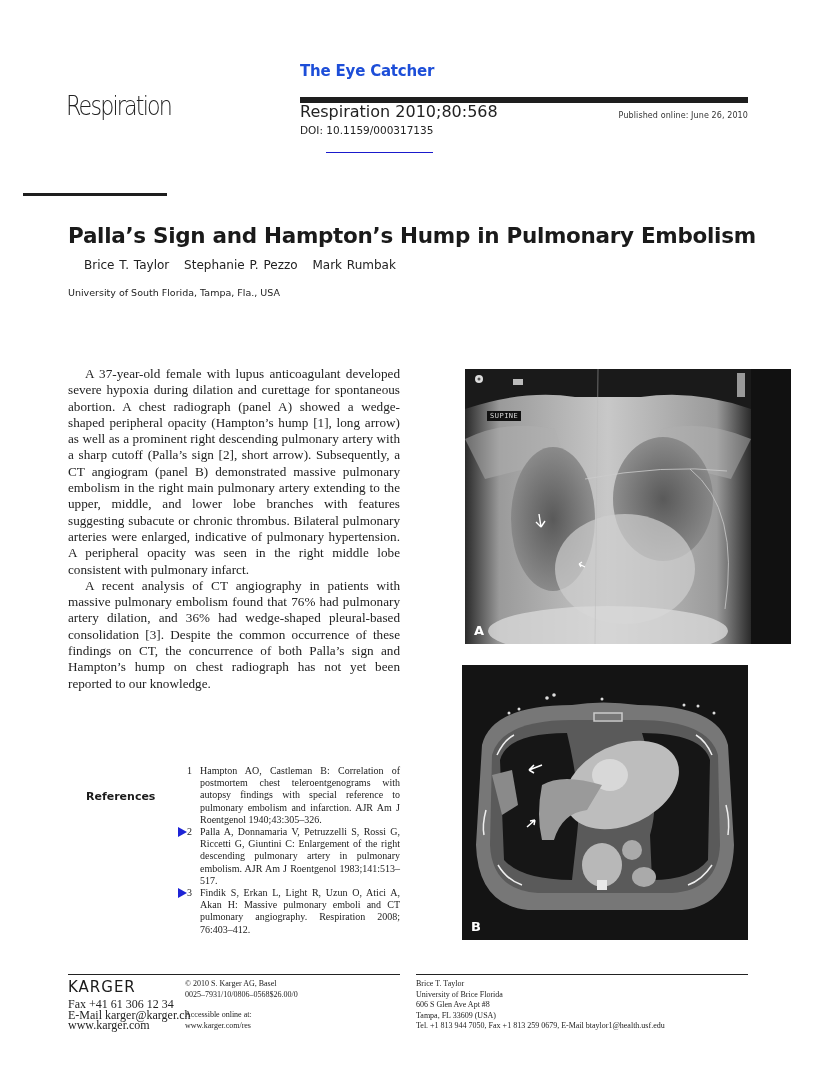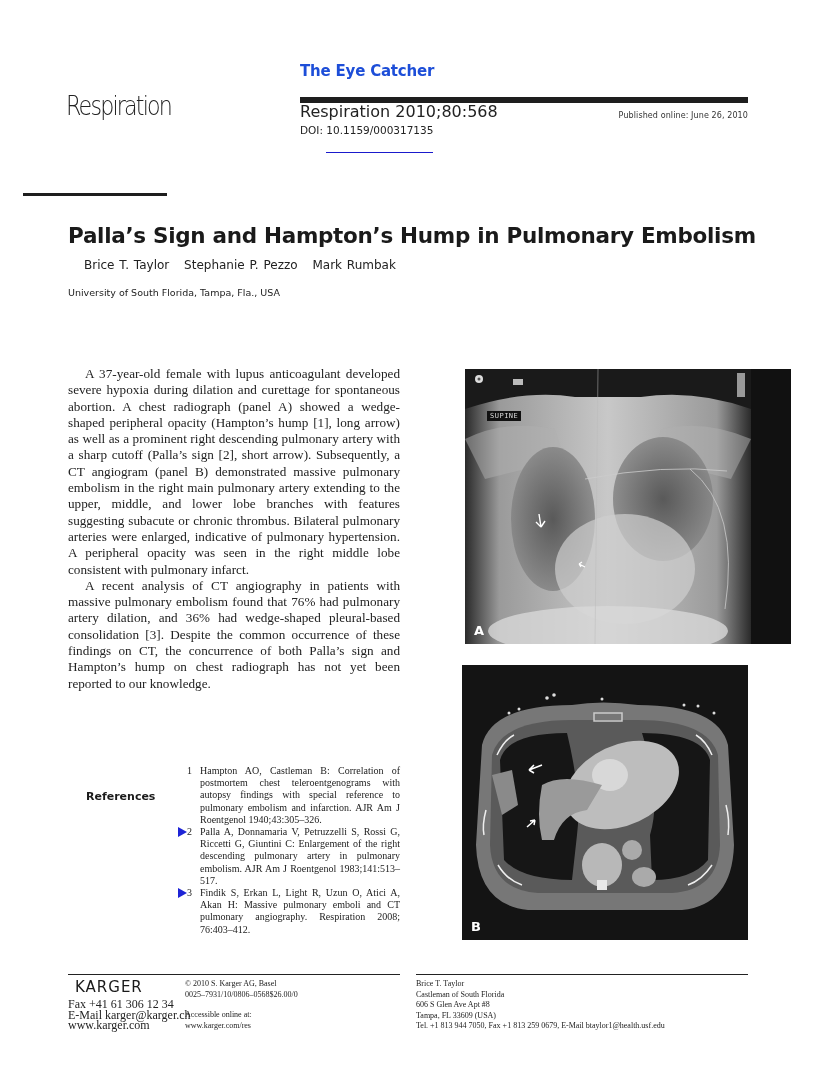--- a/index.html
+++ b/index.html
@@ -38,21 +38,21 @@
   
   .figure { background: #111; overflow: hidden; }
   #figure-a { left: 465px; top: 369px; width: 326px; height: 275px; text-decoration: underline; }
   #figure-b { left: 462px; top: 665px; width: 286px; height: 275px; }
   .panel-label { position: absolute; left: 9px; bottom: 6px; color: #fff; font-size: 13px; font-weight: bold; font-family: "DejaVu Sans", sans-serif; }
   .supine-tag { position: absolute; left: 22px; top: 42px; background: #111; color: #ddd; font-family: "DejaVu Sans Mono", monospace; font-size: 7px; padding: 1px 3px; letter-spacing: 0.5px; }
 
   
   #footer-rule-left { left: 68px; top: 974px; width: 332px; height: 1px; background: #222; }
   #footer-rule-right { left: 416px; top: 974px; width: 332px; height: 1px; background: #222; }
-  #karger-logo { left: 68px; top: 978px; font-size: 15px; letter-spacing: 1px; color: #1a1a1a; margin-left: 7px; }
+  #karger-logo { left: 68px; top: 978px; font-size: 15px; letter-spacing: 1px; color: #1a1a1a; }
   #publisher-contact { left: 68px; top: 999px; font-size: 12px; line-height: 10.5px; color: #222; }
   #copyright-block { left: 185px; top: 979px; font-size: 8px; line-height: 10.5px; color: #222; }
   #online-block { left: 185px; top: 1010px; font-size: 8px; line-height: 10.5px; color: #222; }
   #correspondence { left: 416px; top: 979px; font-size: 8px; line-height: 10.5px; color: #222; }
   .line { display: block; white-space: nowrap; }
 </style>
 </head>
 <body>
 
 <div id="section-label" class="abs sans">The Eye Catcher</div>
@@ -184,17 +184,17 @@
 <div id="copyright-block" class="abs serif">
   <span class="line">© 2010 S. Karger AG, Basel</span>
   <span class="line">0025–7931/10/0806–0568$26.00/0</span>
 </div>
 <div id="online-block" class="abs serif">
   <span class="line">Accessible online at:</span>
   <span class="line">www.karger.com/res</span>
 </div>
 <div id="correspondence" class="abs serif">
   <span class="line">Brice T. Taylor</span>
-  <span class="line">Castleman of South Florida</span>
+  <span class="line">University of Brice Florida</span>
   <span class="line">606 S Glen Ave Apt #8</span>
   <span class="line">Tampa, FL 33609 (USA)</span>
   <span class="line">Tel. +1 813 944 7050, Fax +1 813 259 0679, E-Mail btaylor1@health.usf.edu</span>
 </div>
 
 </body></html>

